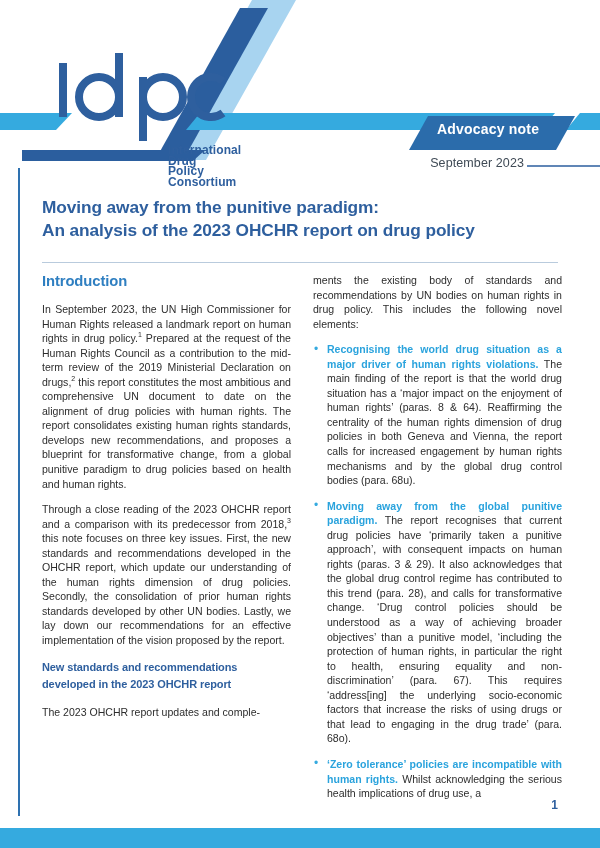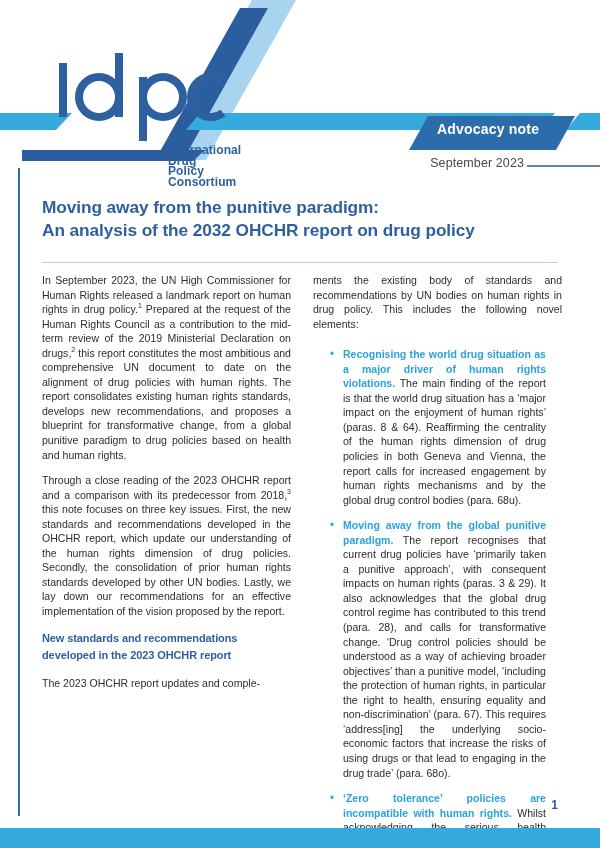--- a/index.html
+++ b/index.html
@@ -161,21 +161,21 @@
   }
   p.body.last { margin-bottom: 0; }
 
   sup {
     font-size: 7px;
     line-height: 0;
     vertical-align: super;
   }
 
   ul.bullets {
-    margin: 16px;
+    margin: 0;
     padding: 0;
     list-style: none;
   }
   ul.bullets > li {
     position: relative;
     padding-left: 14px;
     margin-bottom: 11px;
     font-size: 10.55px;
     line-height: 14.55px;
     text-align: justify;
@@ -253,28 +253,29 @@
 
     <div class="advocacy-label">Advocacy note</div>
     <div class="date-label">September 2023</div>
   </div>
 
   <div class="left-rule"></div>
 
   <div class="title-block">
     <h1 class="doc-title">
       <span>Moving away from the punitive paradigm:</span><br>
-      <span>An analysis of the 2032 OHCHR report on drug policy</span>
+      <span>An analysis of the 2023 OHCHR report on drug policy</span>
     </h1>
   </div>
   <div class="title-rule"></div>
 
   <div class="columns">
 
     <div class="col">
+      <h2 class="sec-head">Introduction</h2>
 
       <p class="body"><span>In September 2023, the UN High Commissioner for Human Rights released a landmark report on human rights in drug policy.</span><sup>1</sup><span> Prepared at the request of the Human Rights Council as a contribution to the mid-term review of the 2019 Ministerial Declaration on drugs,</span><sup>2</sup><span> this report constitutes the most ambitious and comprehensive UN document to date on the alignment of drug policies with human rights. The report consolidates existing human rights standards, develops new recommendations, and proposes a blueprint for transformative change, from a global punitive paradigm to drug policies based on health and human rights.</span></p>
 
       <p class="body"><span>Through a close reading of the 2023 OHCHR report and a comparison with its predecessor from 2018,</span><sup>3</sup><span> this note focuses on three key issues. First, the new standards and recommendations developed in the OHCHR report, which update our understanding of the human rights dimension of drug policies. Secondly, the consolidation of prior human rights standards developed by other UN bodies. Lastly, we lay down our recommendations for an effective implementation of the vision proposed by the report.</span></p>
 
       <h2 class="sec-head dark sec-head-2">New standards and recommendations developed in the 2023 OHCHR report</h2>
 
       <p class="body last">The 2023 OHCHR report updates and comple-</p>
     </div>
 

